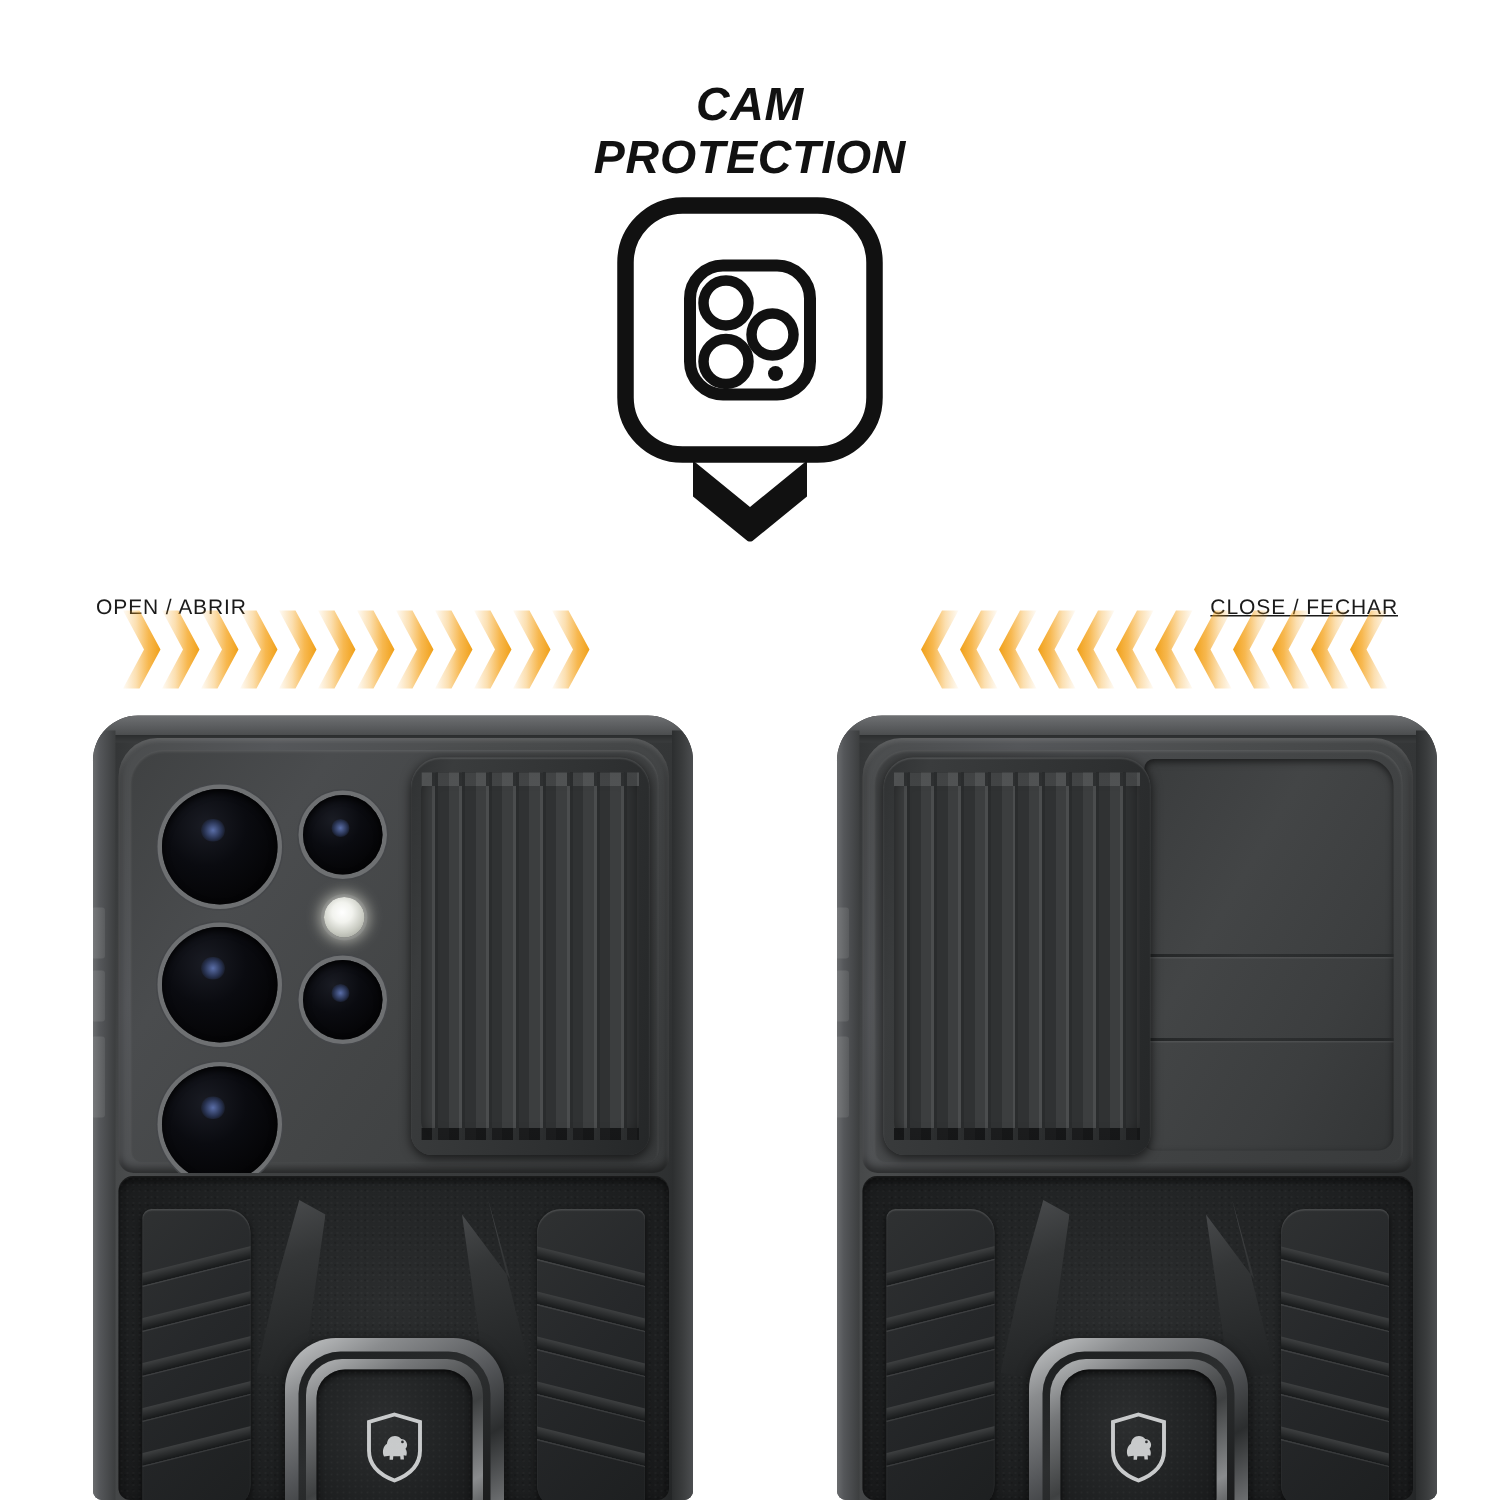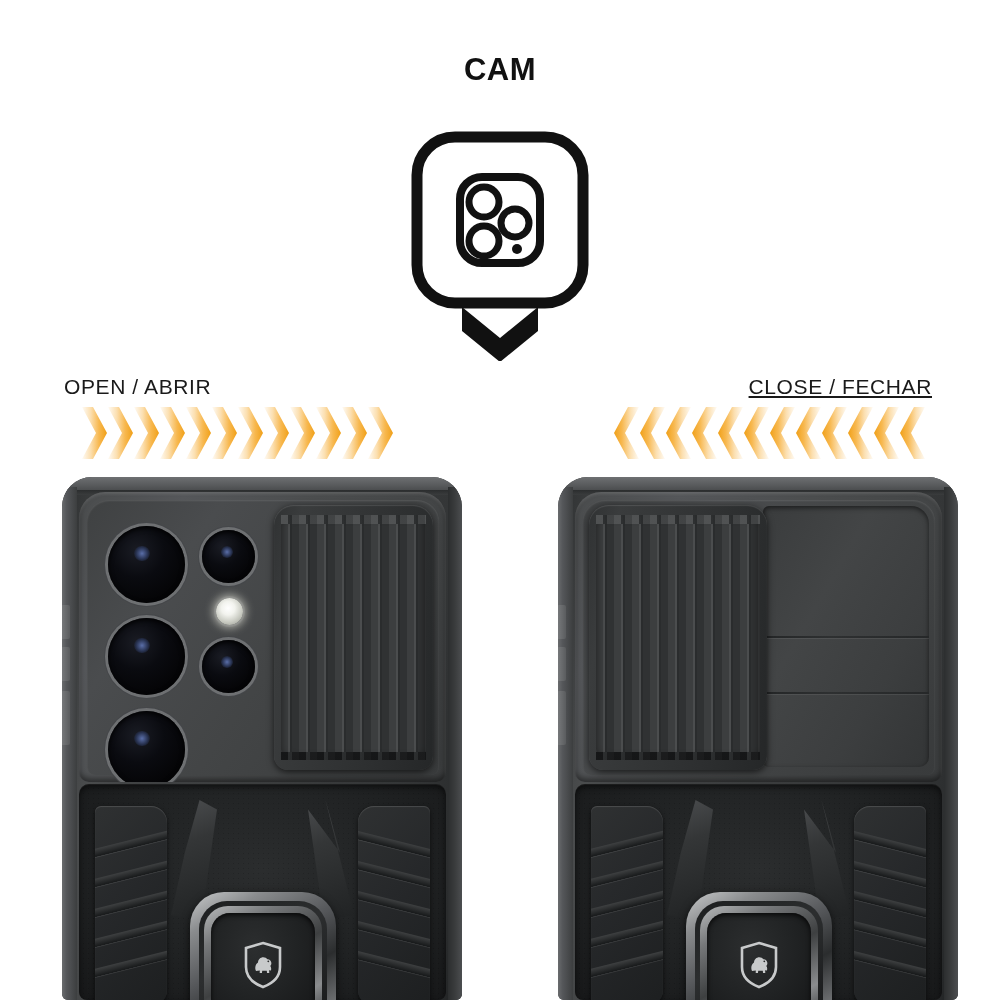--- a/index.html
+++ b/index.html
@@ -15,32 +15,32 @@
   
   #title-block {
     position: absolute; left: 0; top: 52px; width: 1000px;
     text-align: center;
     font-weight: 900;
     font-size: 31px;
     letter-spacing: 0.5px;
     line-height: 1.13;
     color: #111111;
   }
-  #title-block .tline { display: block; white-space: nowrap; }
+  #title-block .tline { display: block; white-space: nowrap; font-style: italic; }
 
   
   #cam-icon-wrap {
     position: absolute; left: 406px; top: 131px;
     width: 188px; height: 230px;
   }
 
   
   .side-label {
-    position: absolute; top: 375px;
-    font-size: 21px; font-weight: 400; letter-spacing: 0.6px;
+    position: absolute; top: 396px;
+    font-size: 14px; font-weight: 400; letter-spacing: 0.6px;
     color: #1a1a1a; white-space: nowrap;
   }
   #label-open  { left: 64px; }
   #label-close { right: 68px; text-decoration: underline; }
 
   
   .arrow-strip { position: absolute; top: 406px; height: 54px; }
   #arrows-open  { left: 78px;  width: 318px; }
   #arrows-close { right: 72px; width: 318px; }
 
@@ -229,20 +229,21 @@
     background-size: 4px 4px;
   }
 </style>
 </head>
 <body>
 
 <div id="stage">
 
   <div id="title-block">
     <span class="tline">CAM</span>
+    <span class="tline">PROTECTION</span>
   </div>
 
   <div id="cam-icon-wrap">
     <svg viewBox="0 0 188 230" width="188" height="230" aria-hidden="true">
 
       <rect x="11" y="6" width="166" height="166" rx="38" ry="38" fill="#ffffff" stroke="#111111" stroke-width="11"></rect>
 
       <rect x="54" y="46" width="80" height="86" rx="22" ry="22" fill="#ffffff" stroke="#111111" stroke-width="8"></rect>
       <circle cx="78" cy="71" r="15" fill="#ffffff" stroke="#111111" stroke-width="7"></circle>
       <circle cx="78" cy="110" r="15" fill="#ffffff" stroke="#111111" stroke-width="7"></circle>

